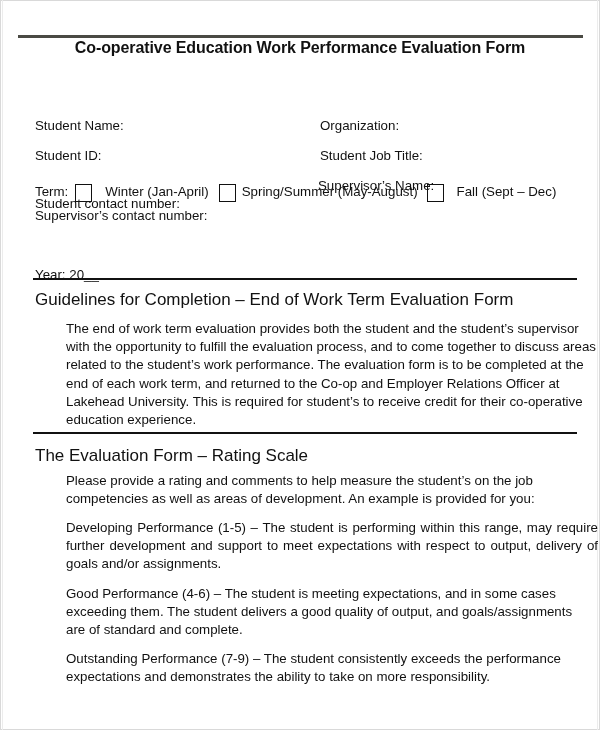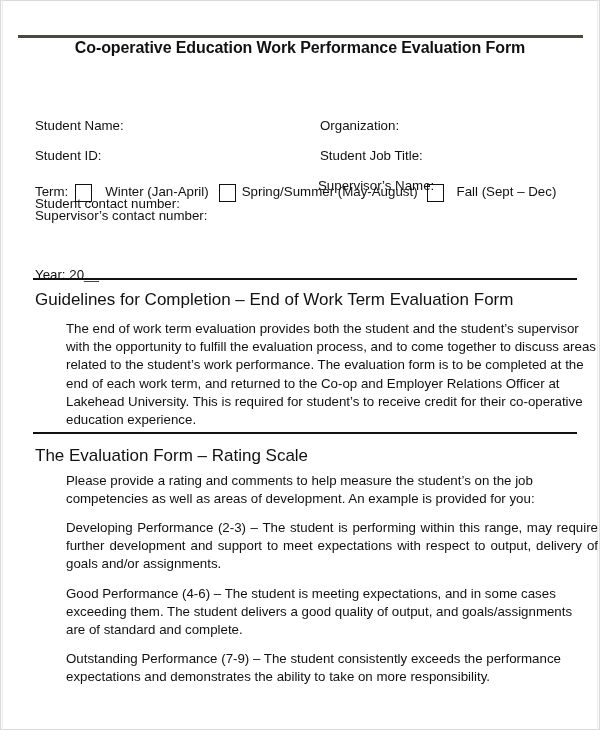--- a/index.html
+++ b/index.html
@@ -139,15 +139,15 @@
 <div class="rule" style="top:278px;"></div>
 
 <div class="section-heading" style="top:292px;">Guidelines for Completion – End of Work Term Evaluation Form</div>
 <div class="para" style="top:320px; width:540px;">The end of work term evaluation provides both the student and the student’s supervisor with the opportunity to fulfill the evaluation process, and to come together to discuss areas related to the student’s work performance. The evaluation form is to be completed at the end of each work term, and returned to the Co-op and Employer Relations Officer at Lakehead University. This is required for student’s to receive credit for their co-operative education experience.</div>
 
 <div class="rule" style="top:432px;"></div>
 
 <div class="section-heading" style="top:448px;">The Evaluation Form – Rating Scale</div>
 <div class="para" style="top:472px; width:505px;">Please provide a rating and comments to help measure the student’s on the job competencies as well as areas of development. An example is provided for you:</div>
 
-<div class="para justify" style="top:519px; width:532px;">Developing Performance (2-3) – The student is performing within this range, may require further development and support to meet expectations with respect to output, delivery of goals and/or assignments.</div>
+<div class="para justify" style="top:519px; width:532px;">Developing Performance (1-5) – The student is performing within this range, may require further development and support to meet expectations with respect to output, delivery of goals and/or assignments.</div>
 <div class="para" style="top:585px; width:520px;">Good Performance (4-6) – The student is meeting expectations, and in some cases exceeding them. The student delivers a good quality of output, and goals/assignments are of standard and complete.</div>
 <div class="para" style="top:650px; width:525px;">Outstanding Performance (7-9) – The student consistently exceeds the performance expectations and demonstrates the ability to take on more responsibility.</div>
 
 </body></html>

